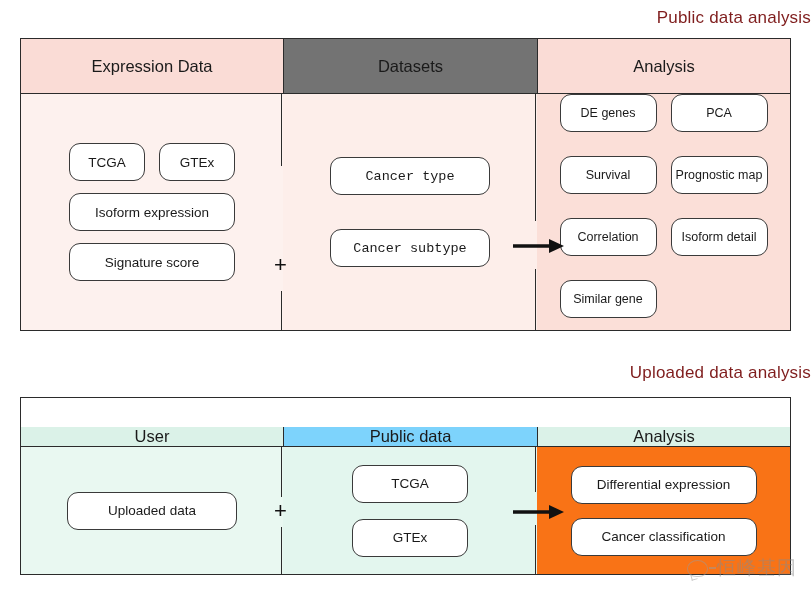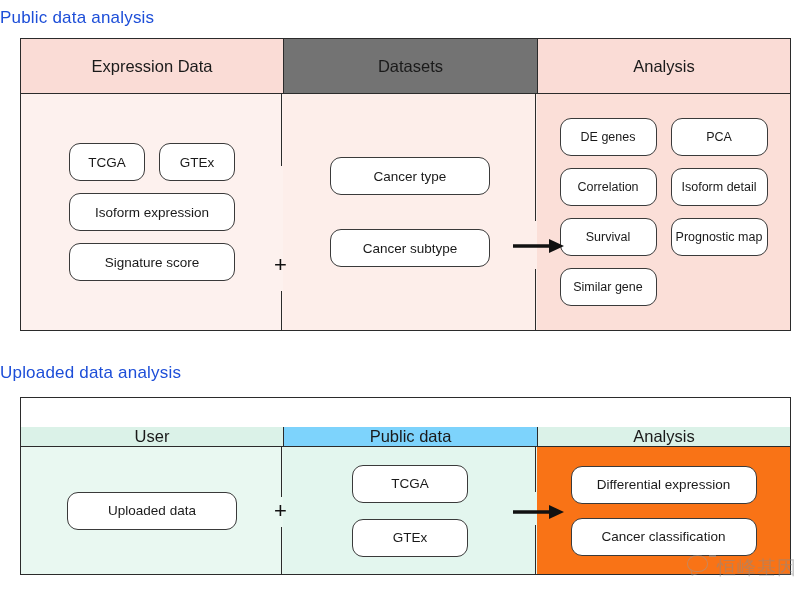--- a/index.html
+++ b/index.html
@@ -10,24 +10,24 @@
   body {
     width: 811px;
     height: 593px;
     font-family: "Liberation Sans", sans-serif;
     color: #1a1a1a;
     position: relative;
     overflow: hidden;
   }
 
   .diagram-title {
-    text-align: left;
+    text-align: right;
     font-size: 17px;
     font-weight: 400;
-    color: #1d4ed8;
+    color: #7f1d1d;
     letter-spacing: 0.2px;
   }
 
   .panel {
     position: absolute;
     box-sizing: border-box;
     border: 1.6px solid #2b2b2b;
     display: flex;
     flex-direction: column;
   }
@@ -113,25 +113,25 @@
   #panel-public .panel-body .bcell:nth-child(2) { width: 254px; background: #fdeeea; }
   #panel-public .panel-body .bcell:nth-child(3) { flex: 1;      background: #fbdfd8; }
 
   
   .row-two { display: flex; gap: 14px; }
   #col-expr .pill.small { width: 76px; height: 38px; }
   #col-expr .pill.wide  { width: 166px; height: 38px; }
   #col-expr { gap: 12px; }
 
   
-  #col-datasets { gap: 34px; }
+  #col-datasets { gap: 34px; font-family: Liberation Mono, monospace; }
   #col-datasets .pill { width: 160px; height: 38px; }
 
   
-  #col-analysis { gap: 12px; justify-content: center; }
+  #col-analysis { gap: 24px; justify-content: flex-start; }
   #col-analysis .row-two { gap: 14px; }
   #col-analysis .pill { width: 97px; height: 38px; font-size: 12.5px; }
   #col-analysis .row-left-only { display: flex; width: 208px; }
 
   
   #bottom-title { position: absolute; left: 0; top: 363px; width: 811px; }
   #panel-upload {
     left: 20px; top: 397px; width: 771px; height: 178px;
   }
   #panel-upload .panel-header { height: 48px; align-items: flex-end; }
@@ -148,21 +148,21 @@
   #col-public .pill { width: 116px; height: 38px; }
   #col-result { gap: 14px; }
   #col-result .pill { width: 186px; height: 38px; }
 
   
   #watermark {
     position: absolute;
     right: 14px;
     bottom: 12px;
     display: flex;
-    align-items: flex-start;
+    align-items: center;
     gap: 1px;
     opacity: 0.52;
     pointer-events: none;
   }
   #watermark .wm-text {
     font-size: 19px;
     color: #8a8a8a;
     letter-spacing: 1px;
     font-family: "DejaVu Sans", sans-serif;
   }
@@ -214,26 +214,26 @@
       <div class="pill">Cancer type</div>
       <div class="pill">Cancer subtype</div>
     </div>
 
     <div class="bcell" id="col-analysis">
       <div class="row-two">
         <div class="pill">DE genes</div>
         <div class="pill">PCA</div>
       </div>
       <div class="row-two">
+        <div class="pill">Survival</div>
+        <div class="pill">Prognostic map</div>
+      </div>
+      <div class="row-two">
         <div class="pill">Correlation</div>
         <div class="pill">Isoform detail</div>
-      </div>
-      <div class="row-two">
-        <div class="pill">Survival</div>
-        <div class="pill">Prognostic map</div>
       </div>
       <div class="row-left-only">
         <div class="pill">Similar gene</div>
       </div>
     </div>
 
     <div class="divider" style="left:260.4px; top:0px; height:72px;"></div>
     <div class="divider" style="left:260.4px; top:197px; height:40px;"></div>
     <div class="divider" style="left:514.4px; top:0px; height:127px;"></div>
     <div class="divider" style="left:514.4px; top:175px; height:62px;"></div>

